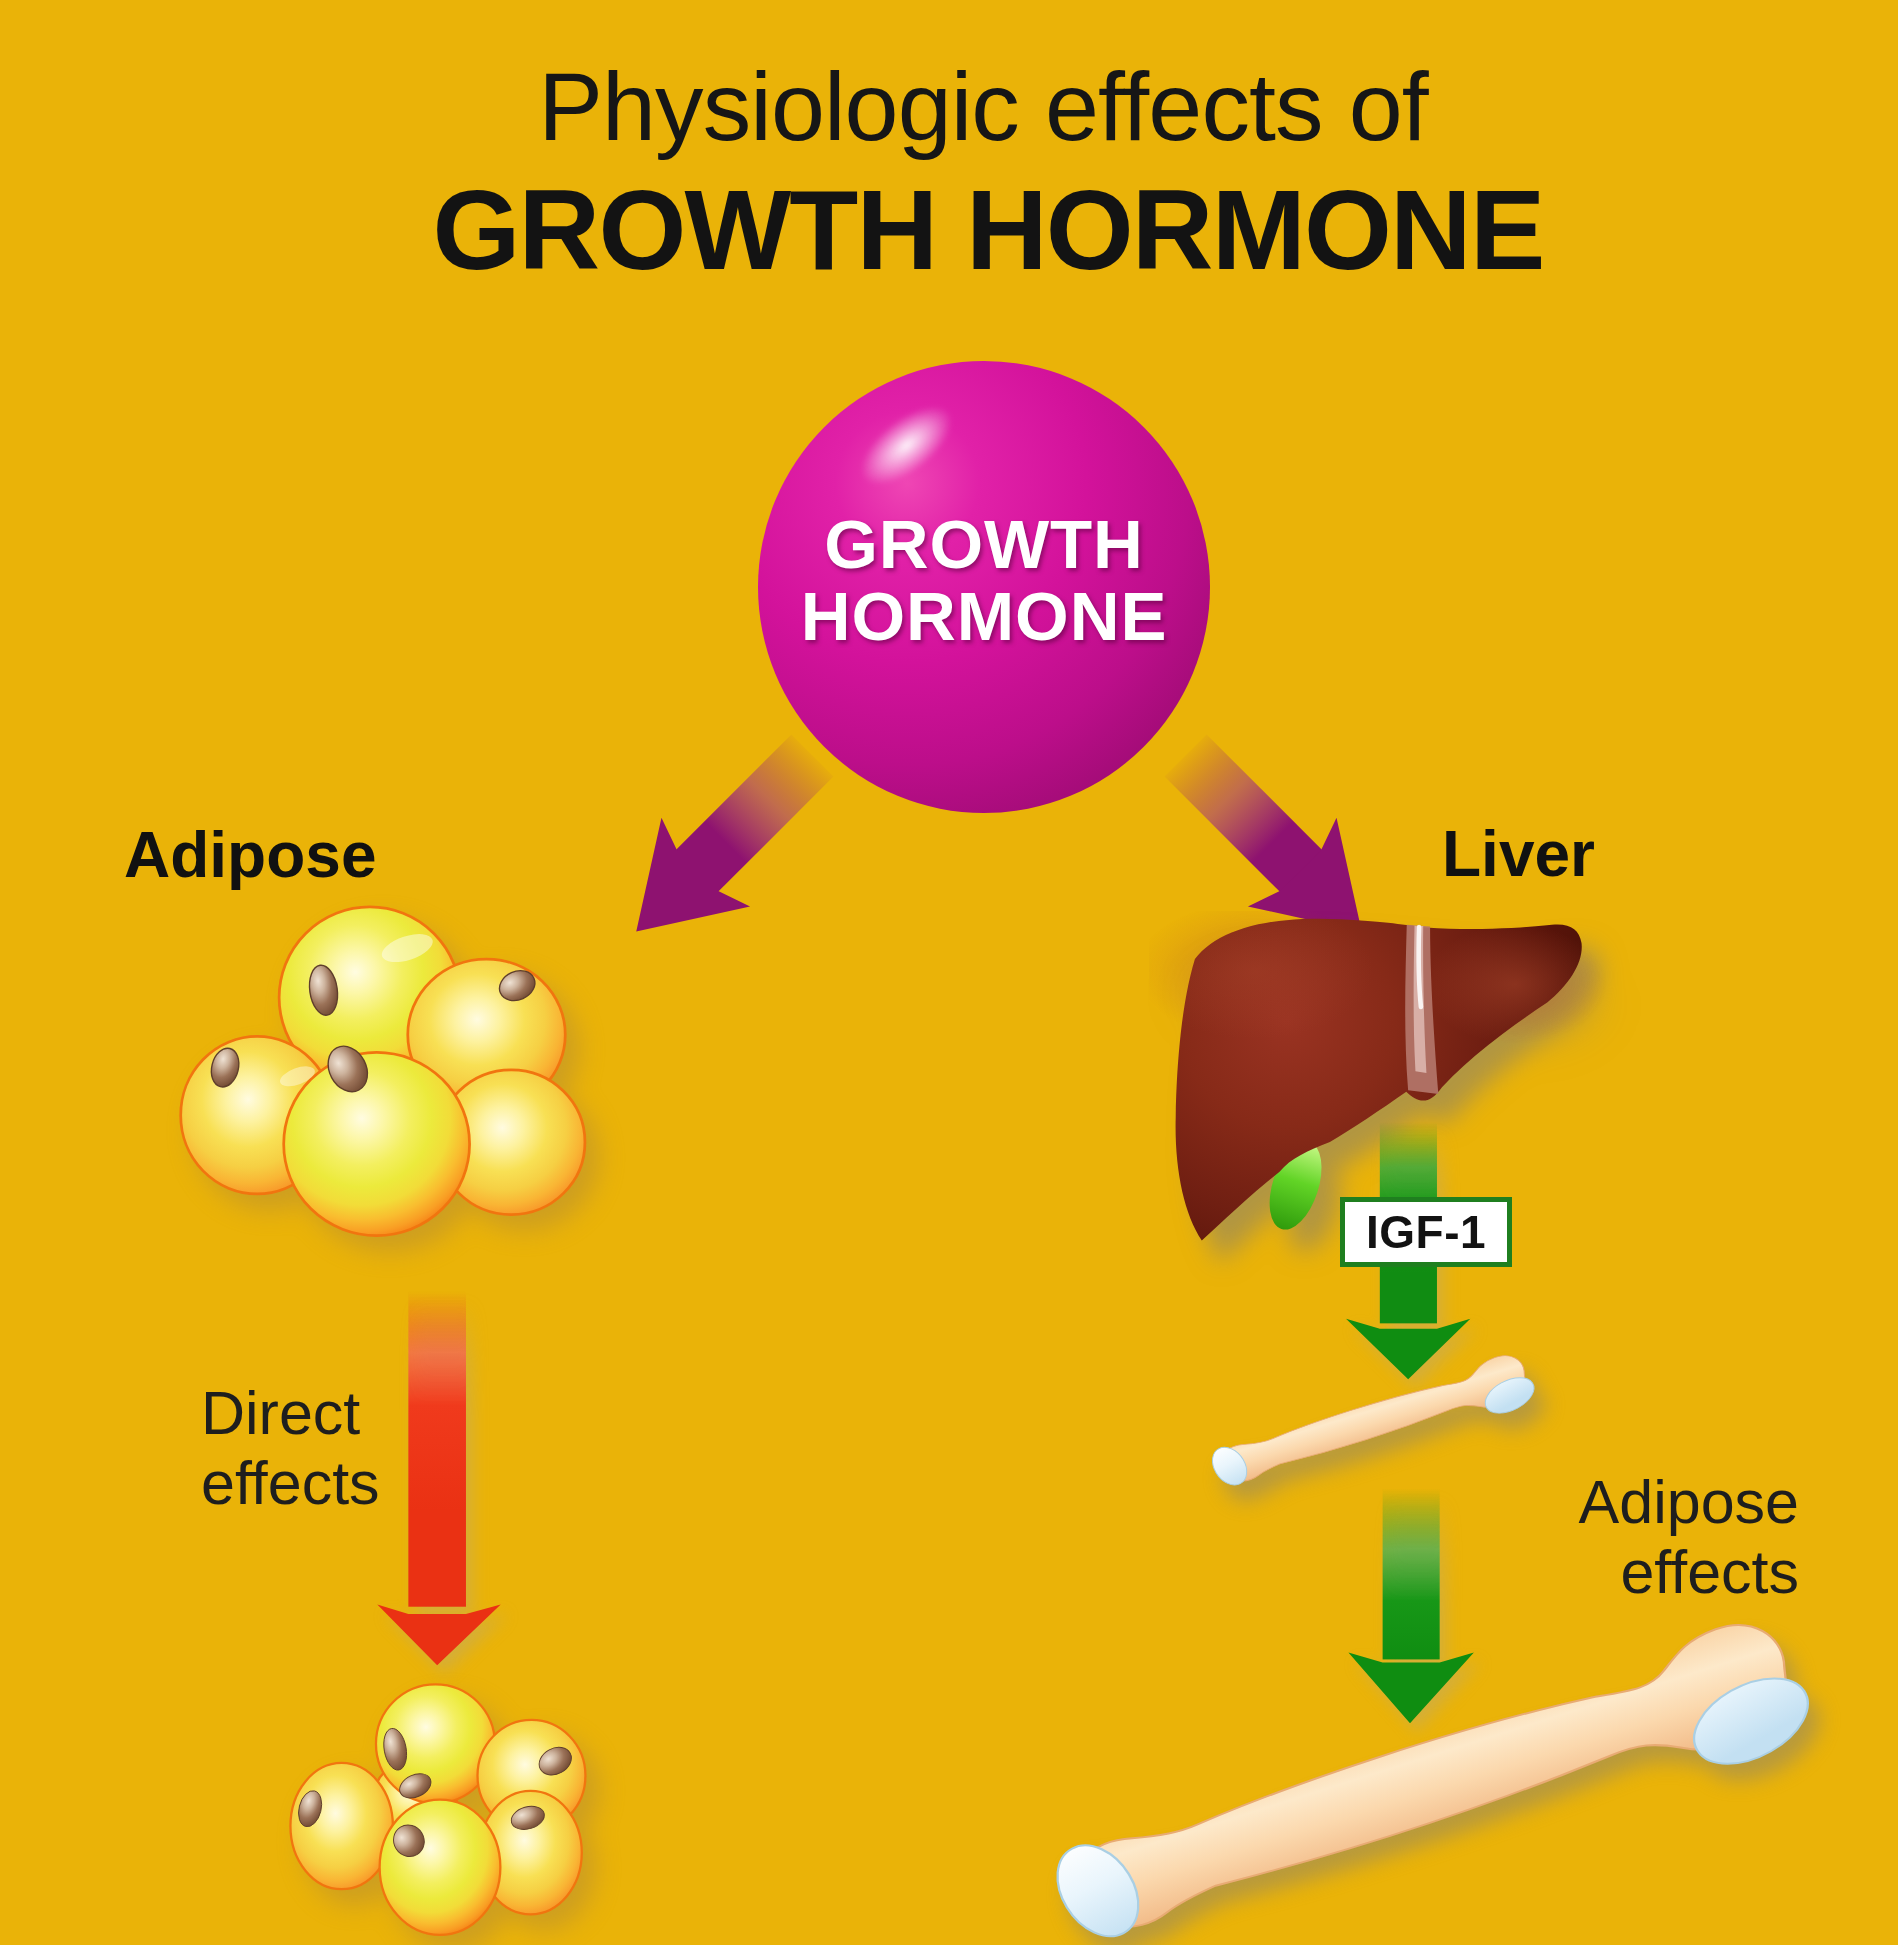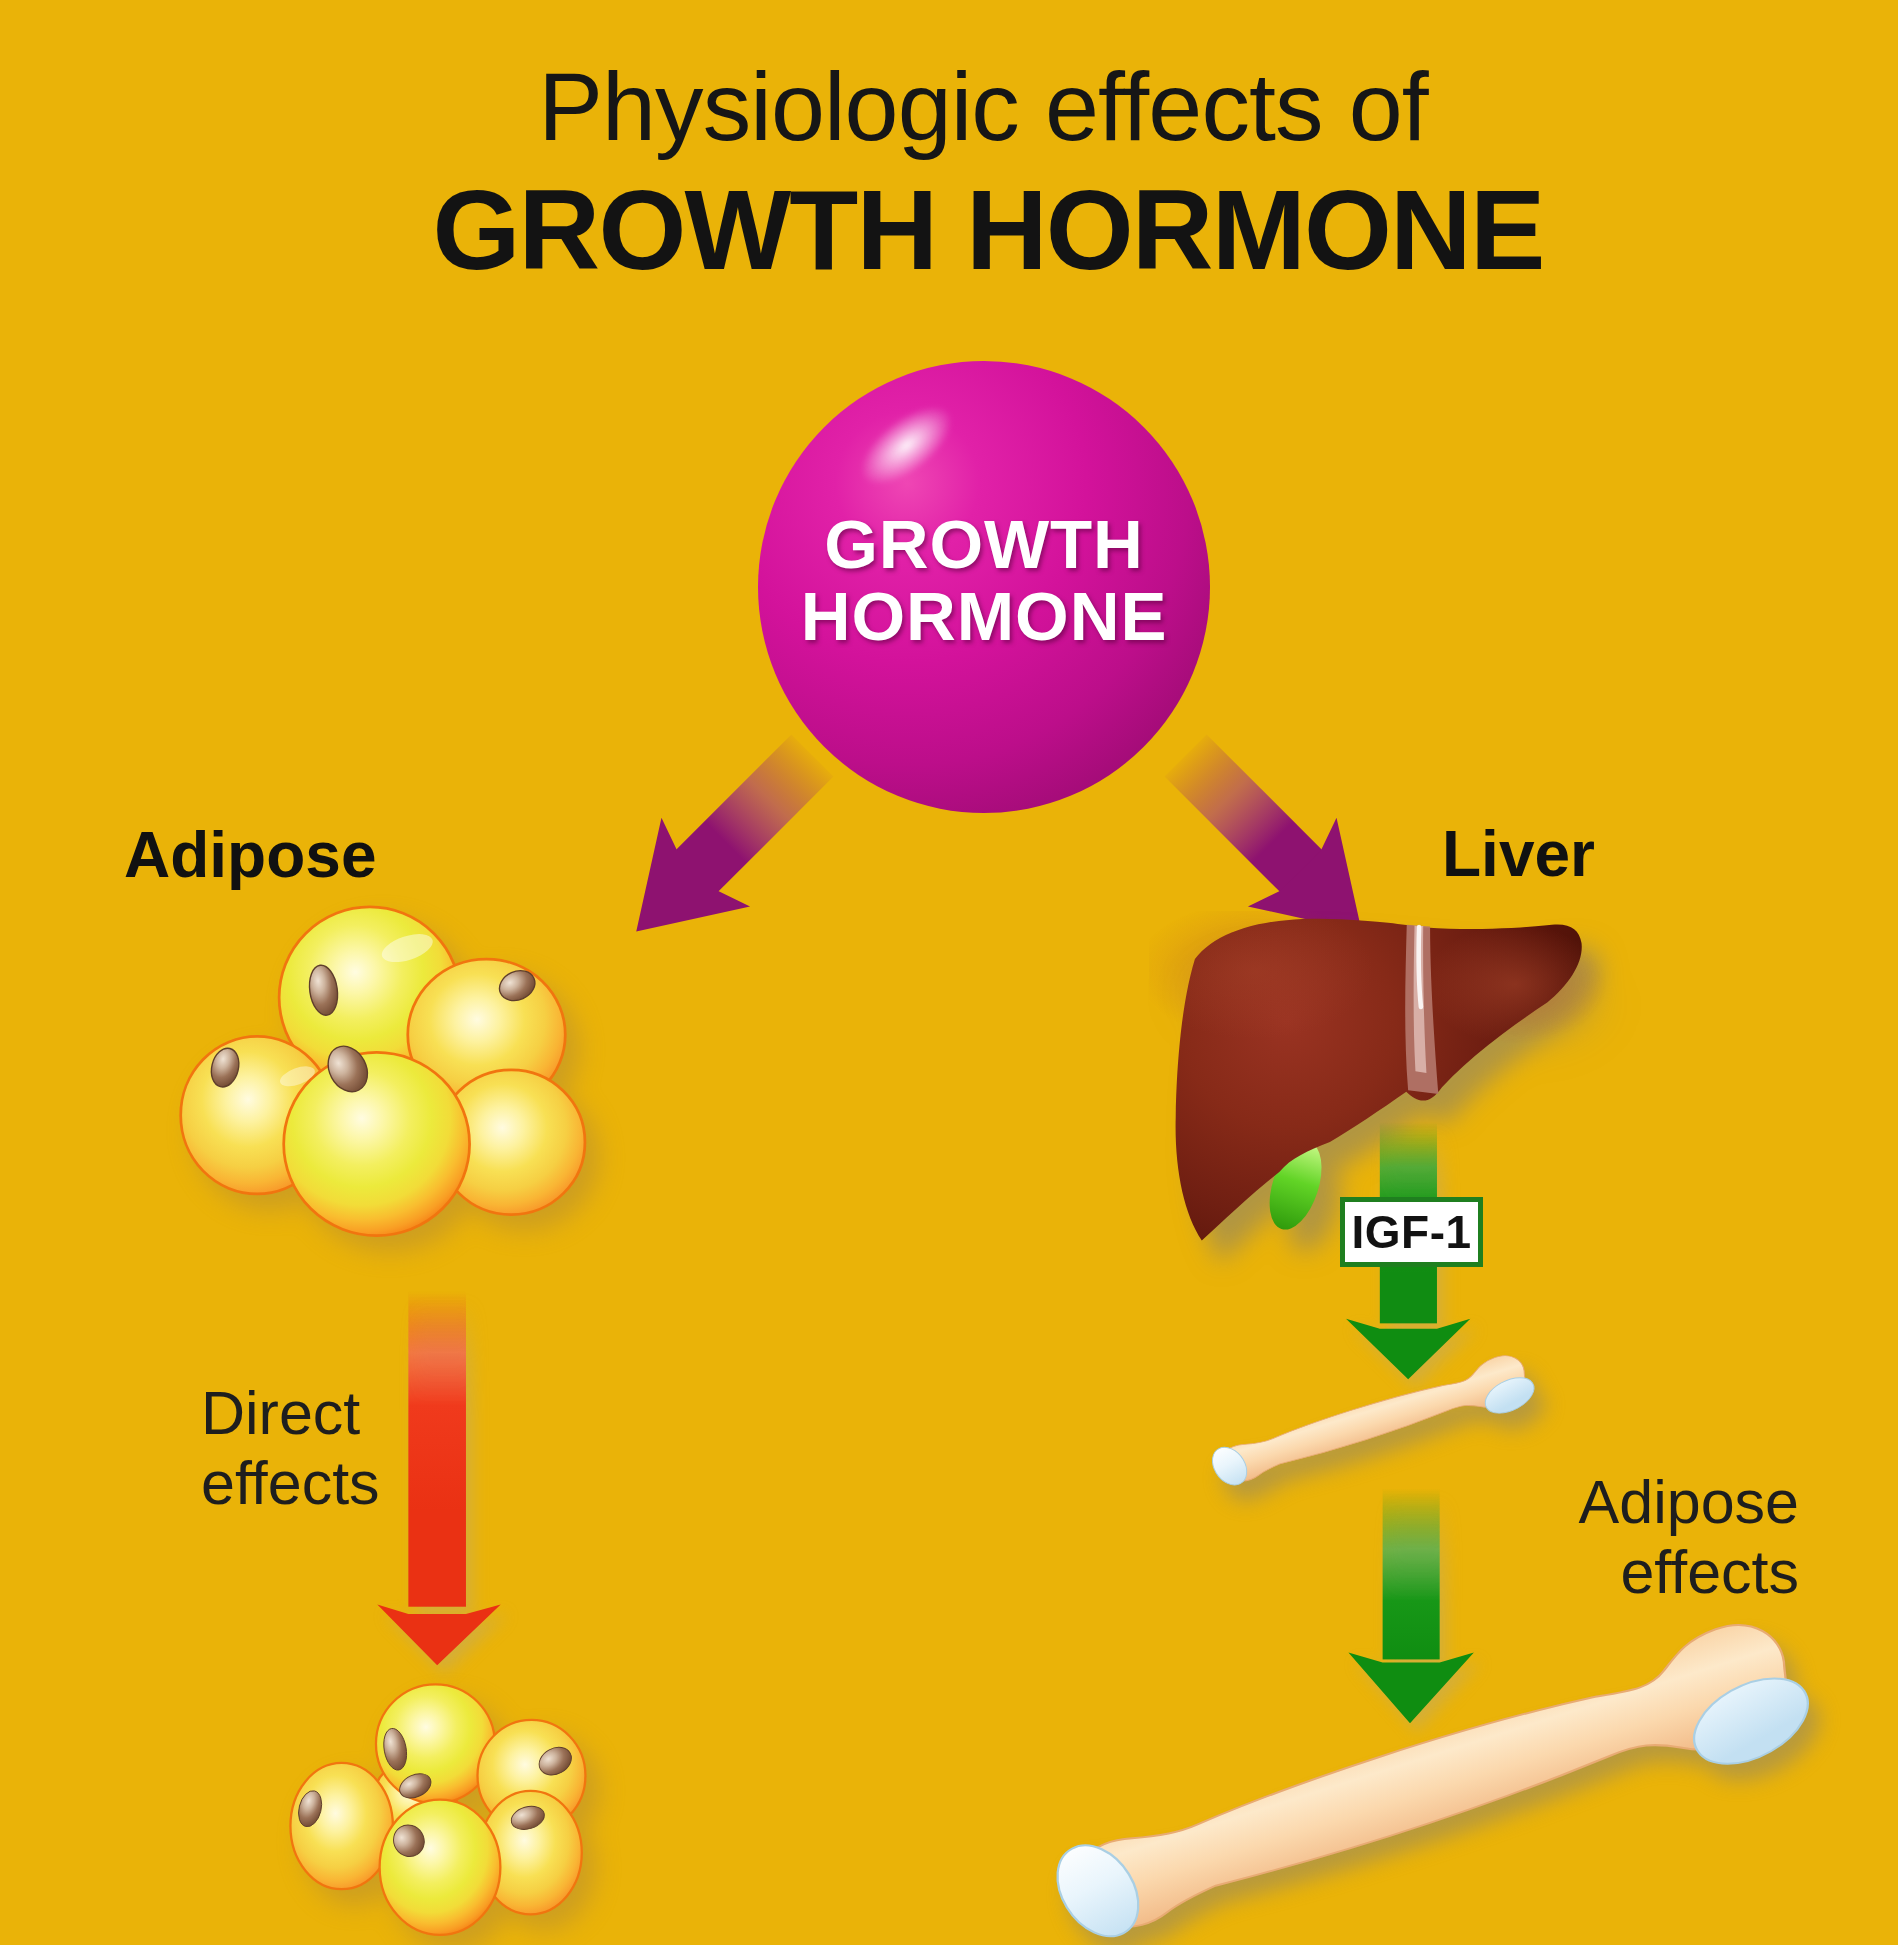--- a/index.html
+++ b/index.html
@@ -13,21 +13,21 @@
   .sphere{left:758px;top:361px;width:452px;height:452px;border-radius:50%;
     background:radial-gradient(circle at 33% 27%, #ef46b4 0%, #e121a8 16%, #d3129b 40%, #bc0e8a 63%, #9c0b72 85%, #870a61 100%);}
   .sphere-hi{left:73px;top:48px;width:151px;height:73px;border-radius:50%;
     background:radial-gradient(closest-side,rgba(255,255,255,.95),rgba(255,255,255,0) 72%);
     transform:rotate(-38deg);filter:blur(2.7px);}
   .sphere-label{inset:0;display:flex;flex-direction:column;align-items:center;justify-content:center;
     padding-bottom:13px;color:#fff;font-weight:700;font-size:69px;line-height:72px;letter-spacing:0.9px;
     text-shadow:2.3px 3.2px 4.6px rgba(88,0,60,.55);}
   .organ-label{font-size:64px;font-weight:700;color:#111;line-height:77px;}
   .fx-label{font-size:61px;font-weight:400;color:#1e1e1e;line-height:70px;}
-  .igf-box{left:1340px;top:1197px;width:143px;height:70px;box-sizing:border-box;
+  .igf-box{left:1340px;top:1197px;width:172px;height:70px;box-sizing:border-box;
     border:5px solid #1f7f1f;background:#fff;display:flex;align-items:center;justify-content:center;}
   .igf-box span{font-size:46px;font-weight:700;color:#121212;letter-spacing:0.5px;}
   .soft-shadow{filter:drop-shadow(19px 22px 12px rgba(122,122,122,.5));}
   .cell-shadow{filter:drop-shadow(13px 15.6px 12px rgba(160,125,70,.38));}
   .bone-shadow{filter:drop-shadow(11.4px 16px 10px rgba(125,125,125,.45));}
   .arrow-shadow{filter:drop-shadow(7.3px 9.2px 7.3px rgba(165,165,165,.30));}
 </style>
 </head>
 <body>
 

